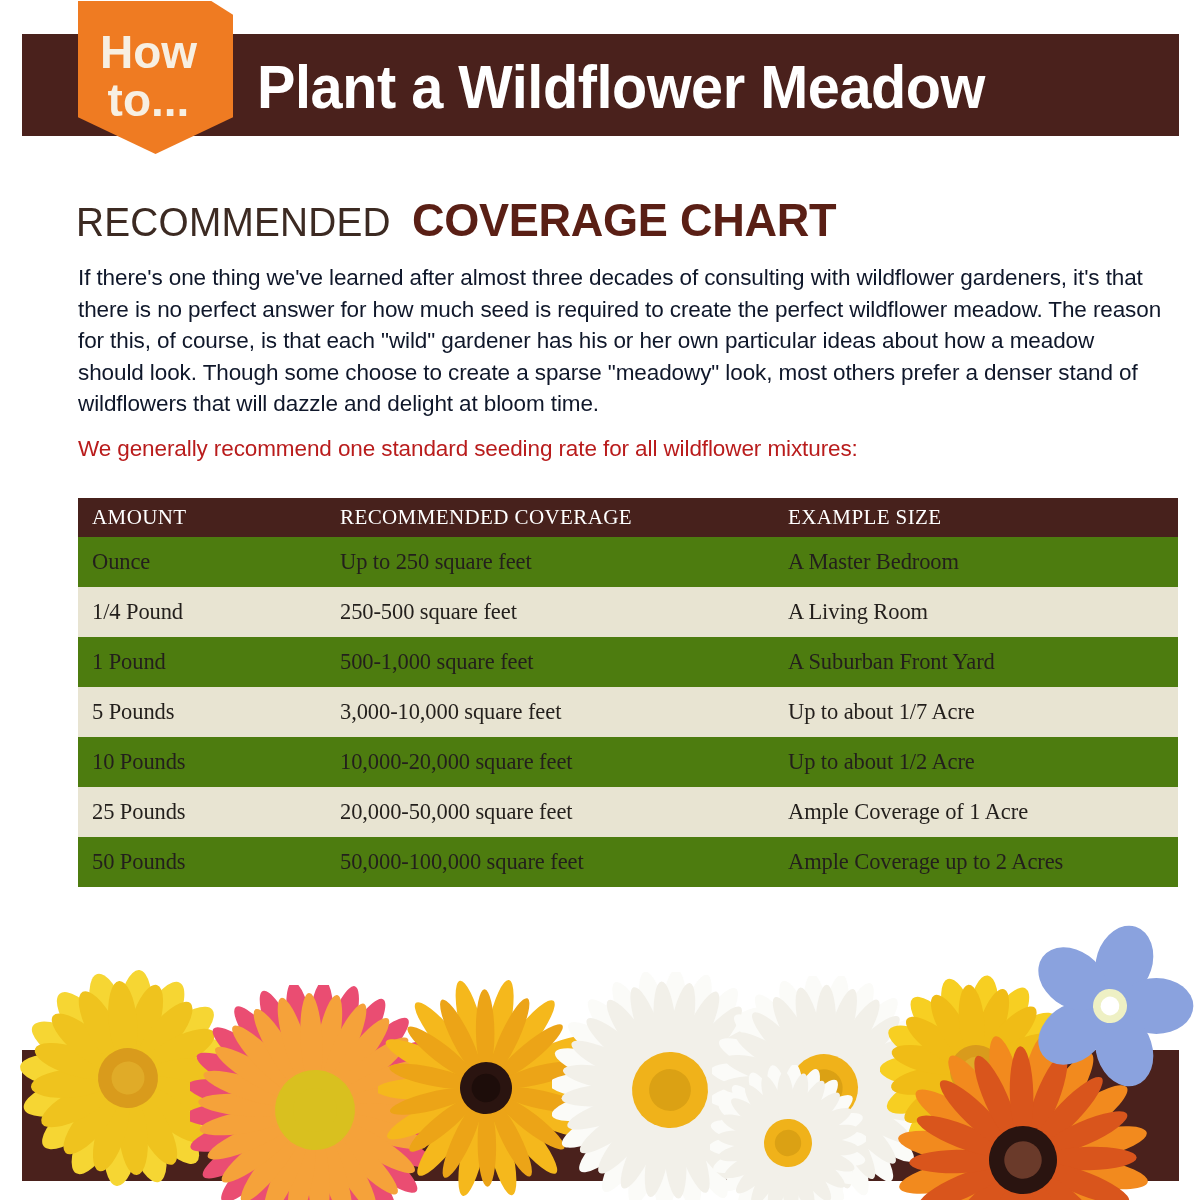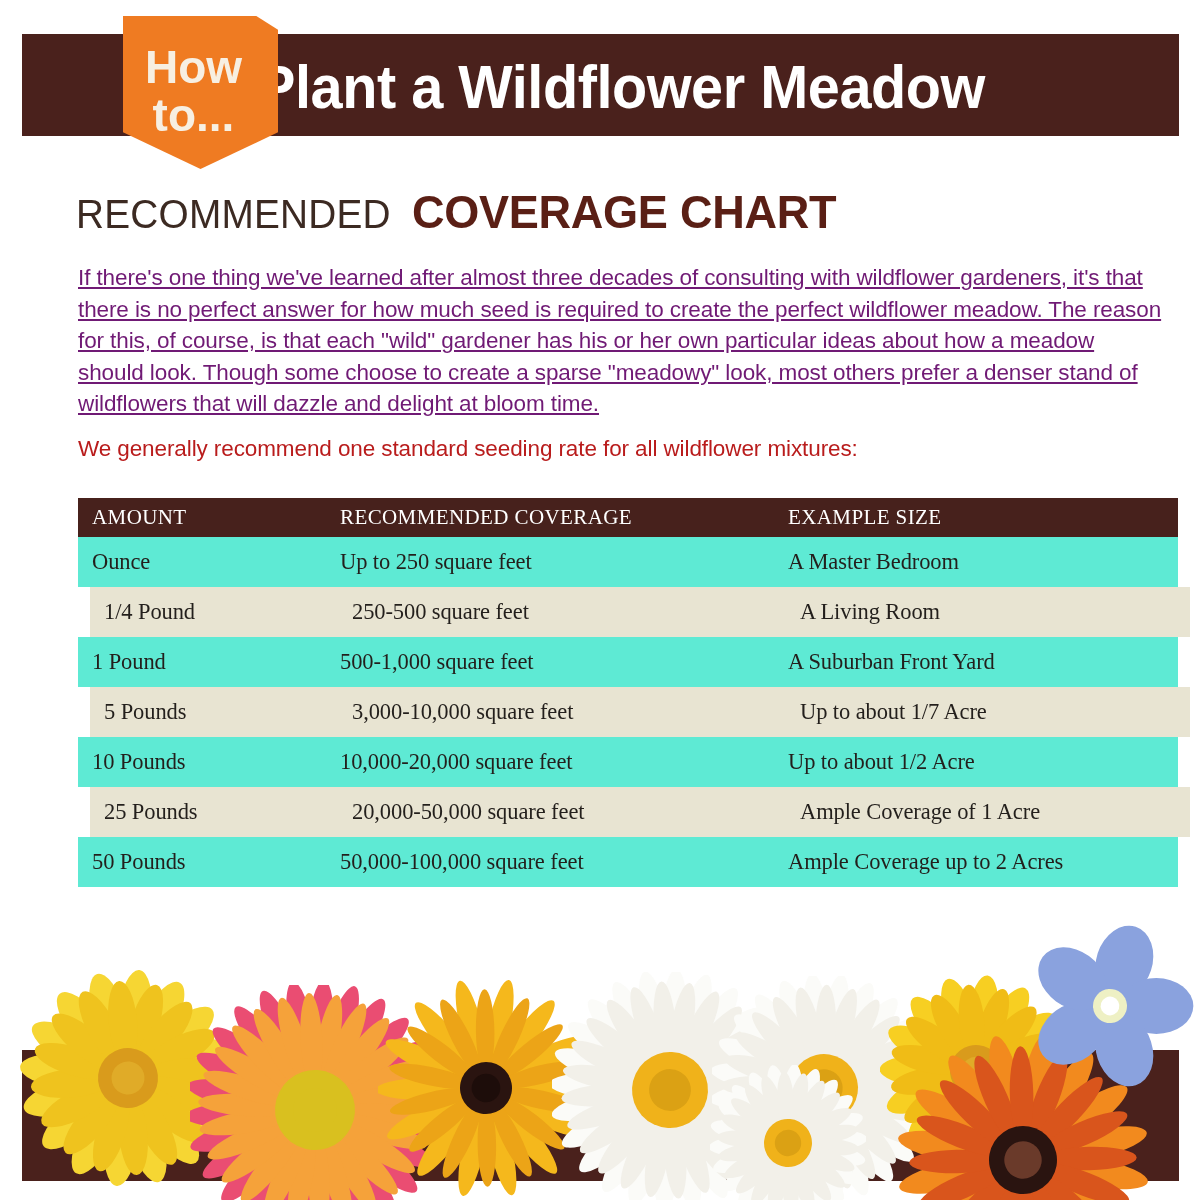--- a/index.html
+++ b/index.html
@@ -23,42 +23,41 @@
     color: #ffffff;
     font-family: "Liberation Sans", sans-serif;
     font-size: 62px; font-weight: bold;
     letter-spacing: -0.5px;
     line-height: 78px;
     white-space: nowrap;
     transform: scaleX(0.93);
     transform-origin: left center;
   }
   .ribbon {
-    position: absolute; left: 78px; top: 16px;
+    position: absolute; left: 78px; top: 1px;
     width: 155px; height: 153px;
     background: #ef7b22;
     -webkit-clip-path: polygon(0 0, 86% 0, 100% 9%, 100% 76%, 50% 100%, 0 76%);
     clip-path: polygon(0 0, 86% 0, 100% 9%, 100% 76%, 50% 100%, 0 76%);
-    margin-left: 45px;
   }
   .ribbon-l1, .ribbon-l2 {
     position: absolute; left: 0; width: 155px;
     color: #f7efe2;
     font-family: "Liberation Sans", sans-serif;
     font-weight: bold; font-size: 46px;
     line-height: 46px;
     text-align: center;
     padding-right: 14px;
   }
   .ribbon-l1 { top: 28px; }
   .ribbon-l2 { top: 76px; }
 
   
   .section-title {
-    position: absolute; left: 76px; top: 188px;
+    position: absolute; left: 76px; top: 196px;
     white-space: nowrap;
     line-height: 48px;
   }
   .st-light {
     color: #3c2a22;
     font-family: "Liberation Sans", sans-serif;
     font-size: 40px; font-weight: normal;
     letter-spacing: 0.2px;
     display: inline-block;
     transform: scaleX(0.97); transform-origin: left center;
@@ -70,48 +69,47 @@
     letter-spacing: -0.3px;
     display: inline-block;
     margin-left: 12px;
     transform: scaleX(0.98); transform-origin: left center;
   }
 
   
   .intro-para {
     position: absolute; left: 78px; top: 262px;
     width: 1085px;
-    color: #701a75;
+    color: #0f172a;
     font-family: "Liberation Sans", sans-serif;
     font-size: 22.5px;
     line-height: 31.5px;
     letter-spacing: -0.1px;
-    text-decoration: underline;
   }
   .intro-note {
     position: absolute; left: 78px; top: 433px;
     width: 1085px;
     color: #b91c1c;
     font-family: "Liberation Sans", sans-serif;
     font-size: 22.5px;
     line-height: 31.5px;
     letter-spacing: -0.1px;
   }
 
   
   .coverage-table {
     position: absolute; left: 78px; top: 498px;
     width: 1100px;
   }
   .tbl-row { position: relative; height: 50px; width: 1100px; }
   .tbl-head {
     background: #47211c; height: 39px;
   }
-  .tbl-row.alt { background: #e8e4d2; margin-left: 12px; }
-  .tbl-row.plain { background: #5eead4; }
+  .tbl-row.alt { background: #e8e4d2; }
+  .tbl-row.plain { background: #4d7c0f; }
   .cell {
     position: absolute; top: 0;
     height: 100%;
     display: flex; align-items: center;
     font-family: Liberation Serif, serif;
     font-size: 22.5px;
     color: #231f1c;
     letter-spacing: -0.1px;
     white-space: nowrap;
   }

